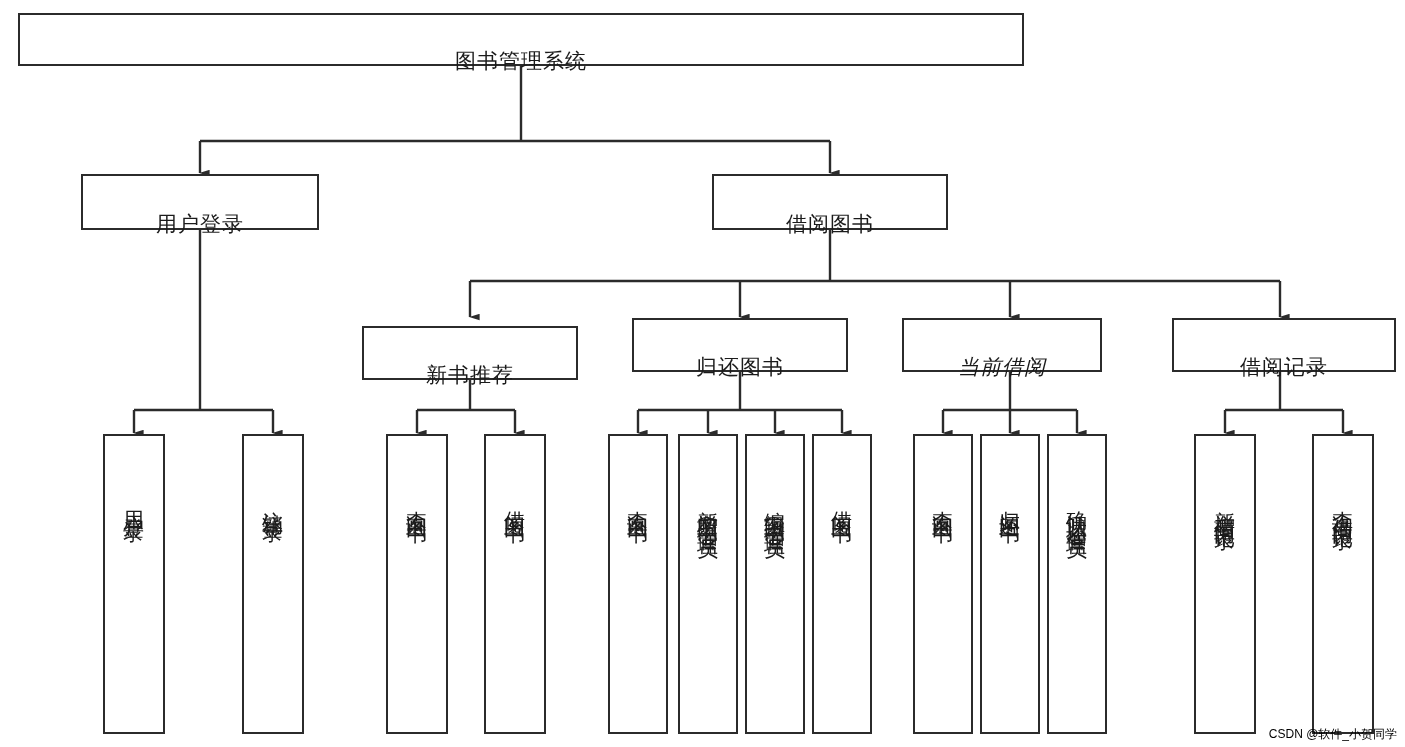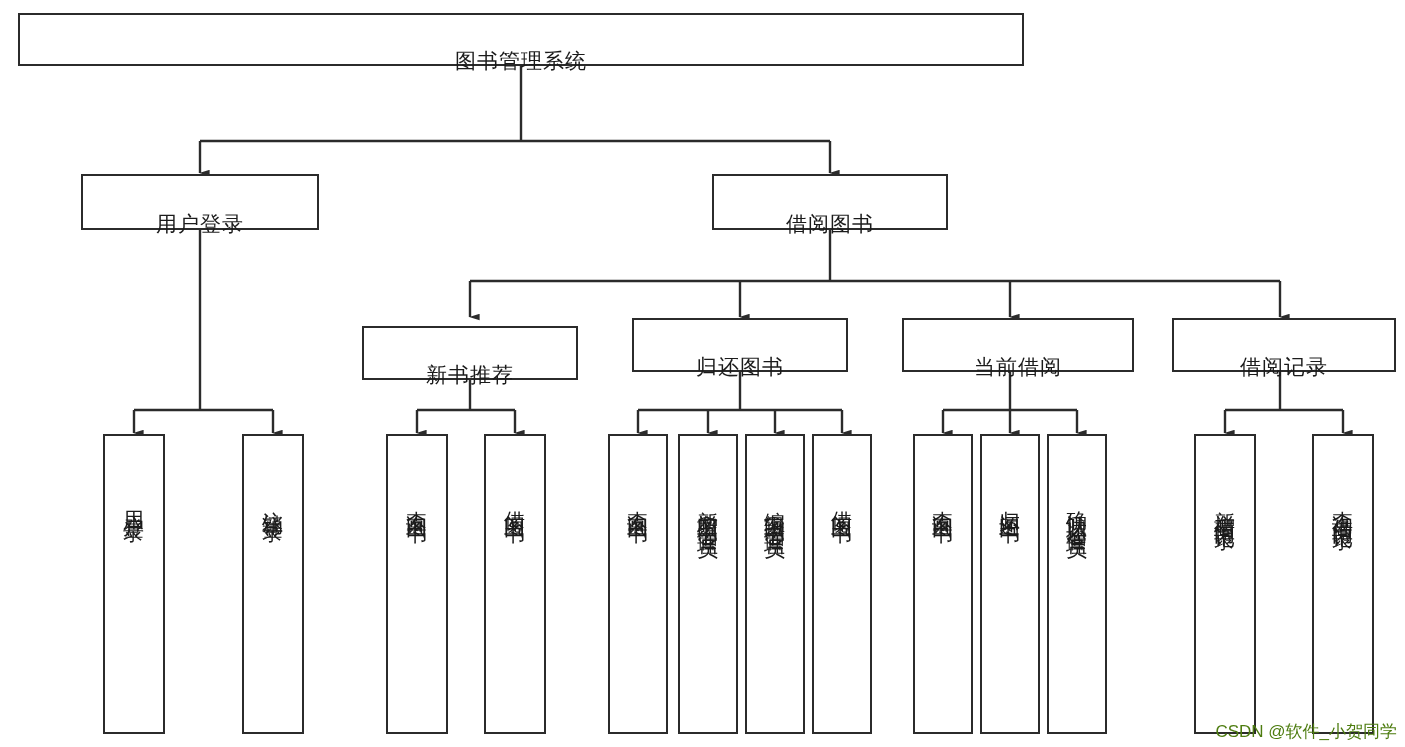--- a/index.html
+++ b/index.html
@@ -58,22 +58,22 @@
     writing-mode: vertical-rl;
     text-orientation: upright;
     font-size: 21px;
     letter-spacing: 4px;
     line-height: 1;
   }
   #watermark {
     position: absolute;
     right: 8px;
     bottom: 4px;
-    font-size: 17px;
-    color: #4d7c0f;
+    font-size: 12px;
+    color: #000000;
     z-index: 5;
     white-space: nowrap;
     user-select: none;
   }
 </style>
 </head>
 <body>
 
 <div id="canvas">
 
@@ -129,21 +129,21 @@
       </div>
       <div class="node h" id="node-book-manage" style="left: 712px; top: 174px; width: 236px; height: 56px;">
         <span class="label">借阅图书</span>
       </div>
       <div class="node h" id="node-new-book-recommend" style="left: 362px; top: 326px; width: 216px; height: 54px;">
         <span class="label">新书推荐</span>
       </div>
       <div class="node h" id="node-book-borrow" style="left: 632px; top: 318px; width: 216px; height: 54px;">
         <span class="label">归还图书</span>
       </div>
-      <div class="node h" id="node-current-borrow" style="left: 902px; top: 318px; width: 232px; height: 54px;">
+      <div class="node h" id="node-current-borrow" style="left: 902px; top: 318px; width: 200px; height: 54px; font-style: italic;">
         <span class="label">当前借阅</span>
       </div>
       <div class="node h" id="node-borrow-record" style="left: 1172px; top: 318px; width: 224px; height: 54px;">
         <span class="label">借阅记录</span>
       </div>
       <div class="node v" id="node-leaf-user-login" style="left: 103px; top: 434px; width: 62px; height: 300px;">
         <span class="label">用户登录</span>
       </div>
       <div class="node v" id="node-leaf-user-logout" style="left: 242px; top: 434px; width: 62px; height: 300px;">
         <span class="label">注销登录</span>

